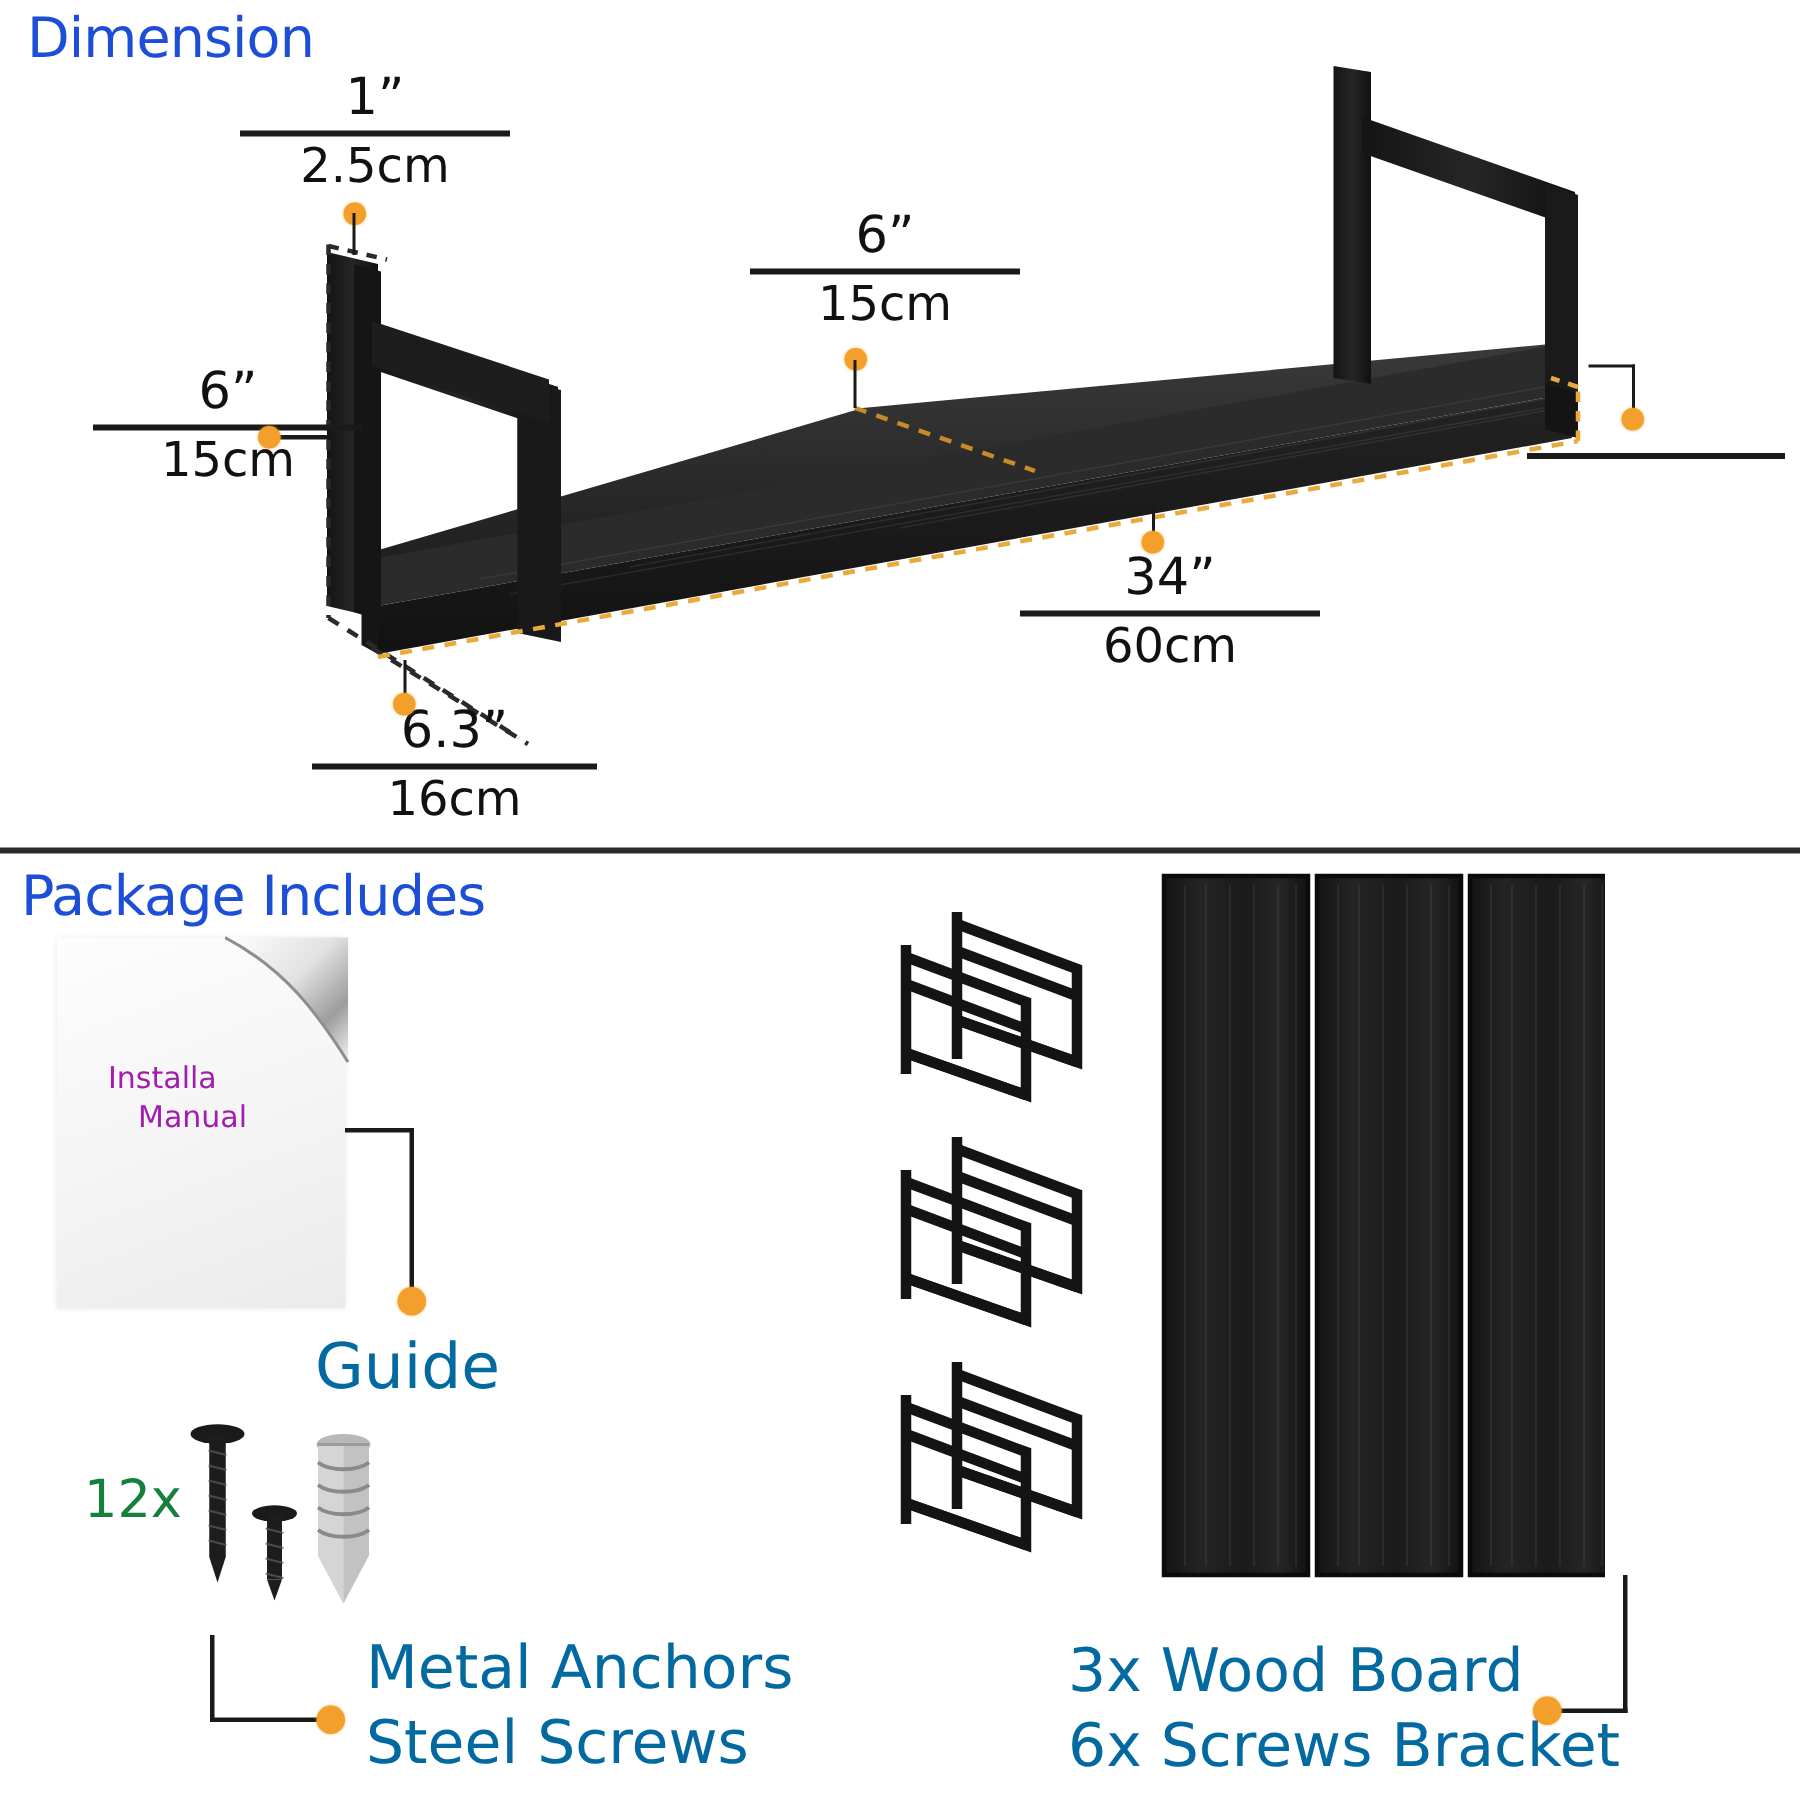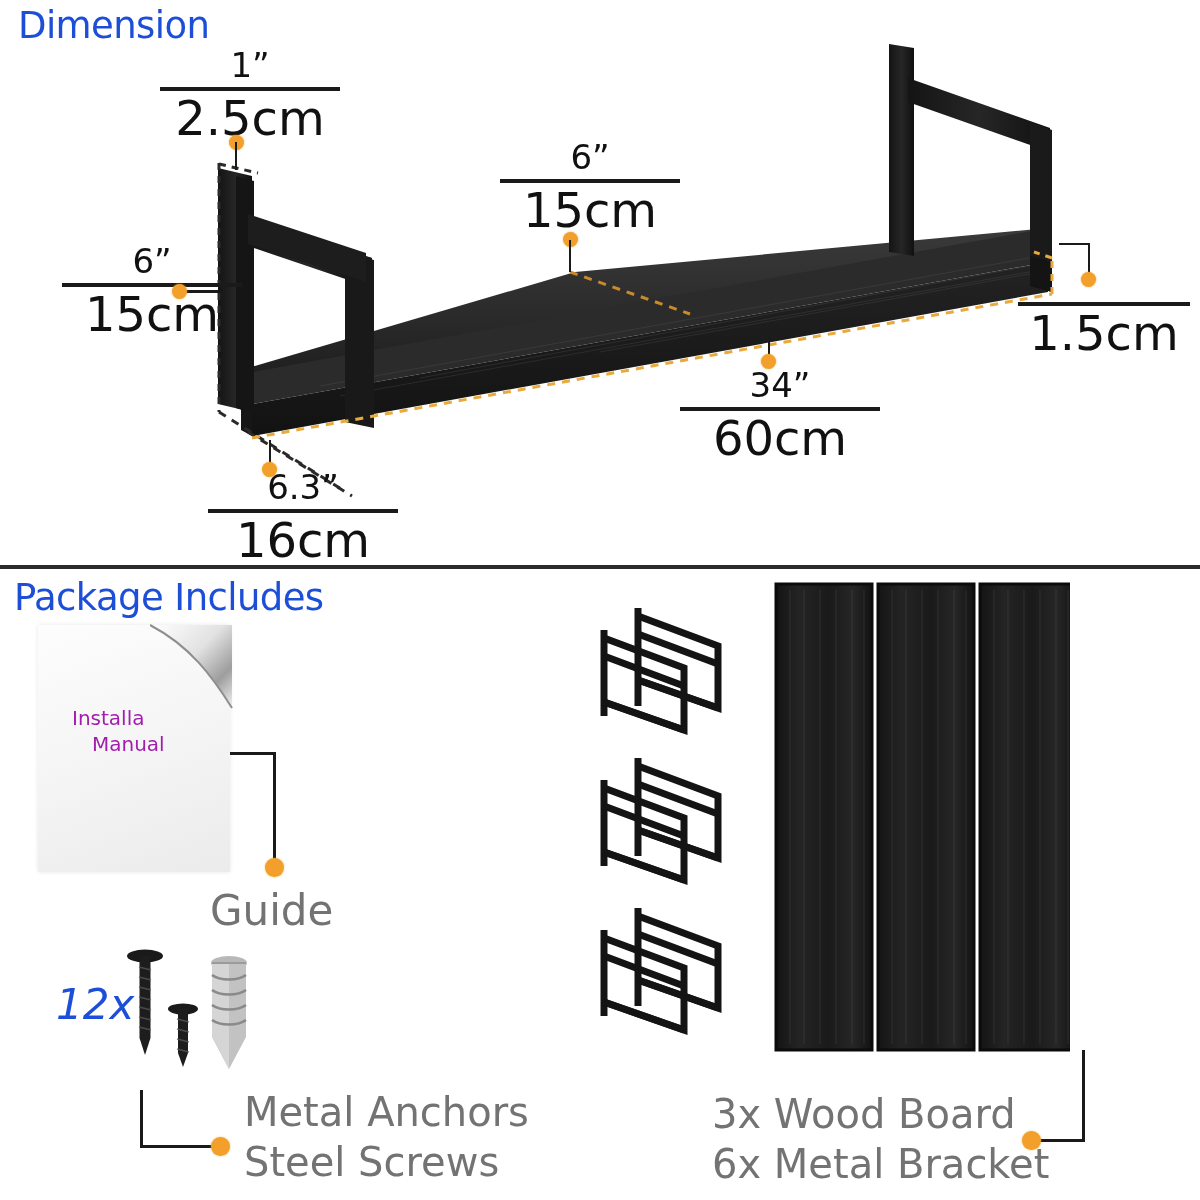--- a/index.html
+++ b/index.html
@@ -54,21 +54,21 @@
     padding-bottom: 3px;
   }
   .dim-label .rule {
     display: block;
     height: 4px;
     background: #1a1a1a;
     margin: 2px 0 3px 0;
   }
   .dim-label .met {
     display: block;
-    font-size: 48px;
+    font-size: 32px;
     font-weight: 400;
   }
 
   
   .dot {
     position: absolute;
     width: 15px; height: 15px;
     border-radius: 50%;
     background: #F2A02B;
     box-shadow: 0 0 2px rgba(242,160,43,.8);
@@ -95,32 +95,31 @@
     font-family: "DejaVu Sans", sans-serif;
     font-size: 20px;
     color: #a21caf;
     line-height: 1.35;
     white-space: nowrap;
   }
 
   .qty {
     position: absolute;
     font-family: "DejaVu Sans", sans-serif;
-    font-size: 42px;
-    color: #1d4ed8;
+    font-size: 35px;
+    color: #15803d;
     white-space: nowrap;
-    font-style: italic;
   }
 
   .caption {
     position: absolute;
     font-family: "DejaVu Sans", sans-serif;
     font-size: 40px;
     line-height: 1.30;
-    color: #737373;
+    color: #0369a1;
     white-space: nowrap;
   }
   .caption.big { font-size: 42px; }
 </style>
 </head>
 <body>
 
 <div id="page">
 
   <div class="section-title abs" style="left:18px; top:4px;">Dimension</div>
@@ -212,21 +211,20 @@
   <div class="dim-label abs" style="left:500px; top:140px; width:180px;">
     <span class="imp">6”</span>
     <span class="rule"></span>
     <span class="met">15cm</span>
   </div>
   <div class="dot" style="left:563px; top:232px;"></div>
   <div class="lead-v thin" style="left:569px; top:240px; height:32px;"></div>
 
   <div class="dim-label abs" style="left:1018px; top:300px; width:172px;">
     <span class="rule"></span>
-    <span class="met">1.5cm</span>
   </div>
   <div class="lead-h thin" style="left:1059px; top:243px; width:31px;"></div>
   <div class="lead-v thin" style="left:1088px; top:243px; height:34px;"></div>
   <div class="dot" style="left:1081px; top:272px;"></div>
 
   <div class="dim-label abs" style="left:680px; top:368px; width:200px;">
     <span class="imp">34”</span>
     <span class="rule"></span>
     <span class="met">60cm</span>
   </div>
@@ -398,15 +396,15 @@
         <line x1="286" y1="10" x2="286" y2="464"></line>
         <line x1="298" y1="10" x2="298" y2="464"></line>
       </g>
     </g>
   </svg>
 
   <div class="lead-v" style="left:1082px; top:1050px; height:92px;"></div>
   <div class="lead-h" style="left:1038px; top:1139px; width:47px;"></div>
   <div class="dot big" style="left:1022px; top:1131px;"></div>
   <div class="caption" style="left:712px; top:1088px;">3x Wood Board</div>
-  <div class="caption" style="left:712px; top:1138px;">6x Metal Bracket</div>
+  <div class="caption" style="left:712px; top:1138px;">6x Screws Bracket</div>
 
 </div>
 
 </body></html>

